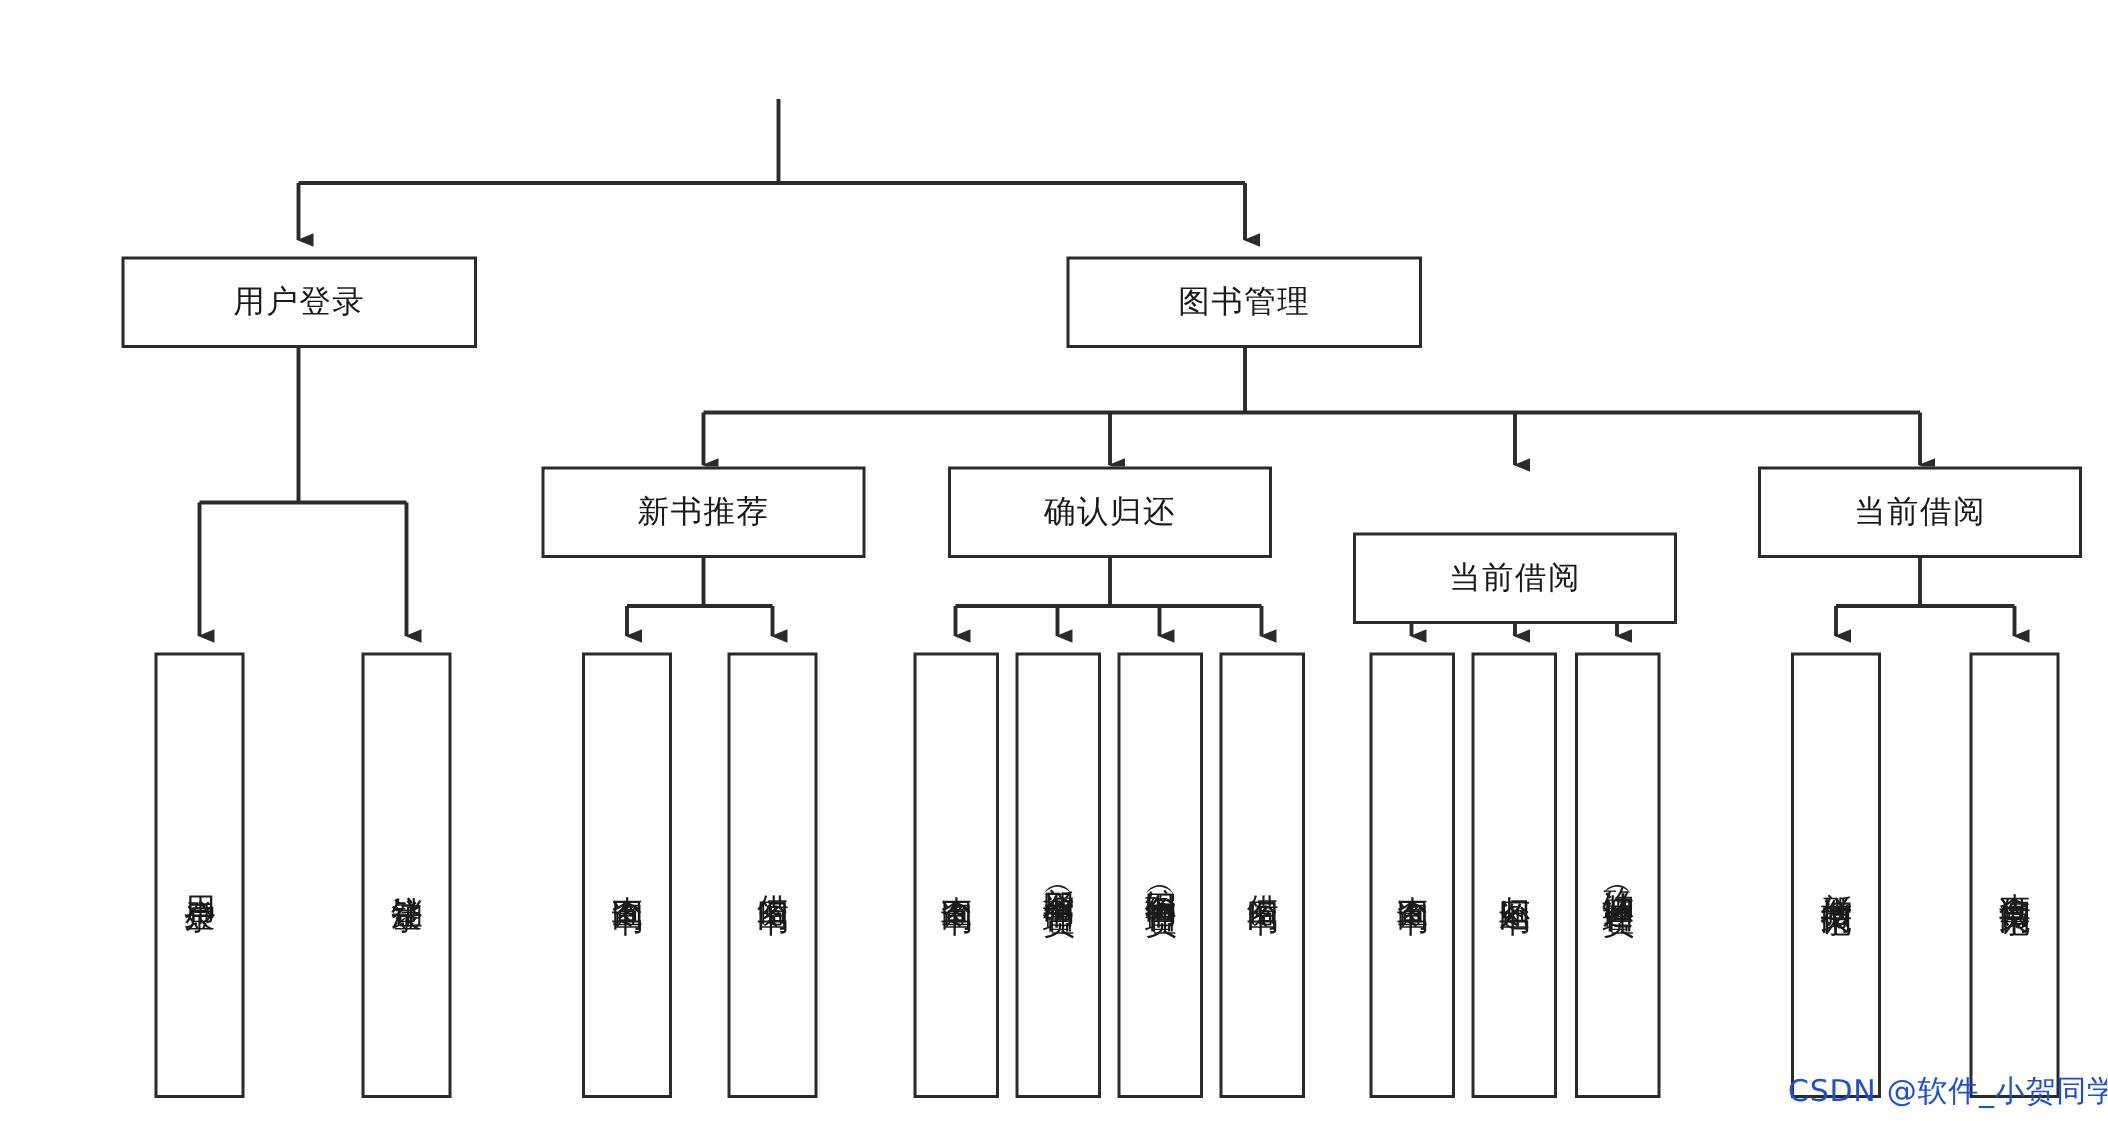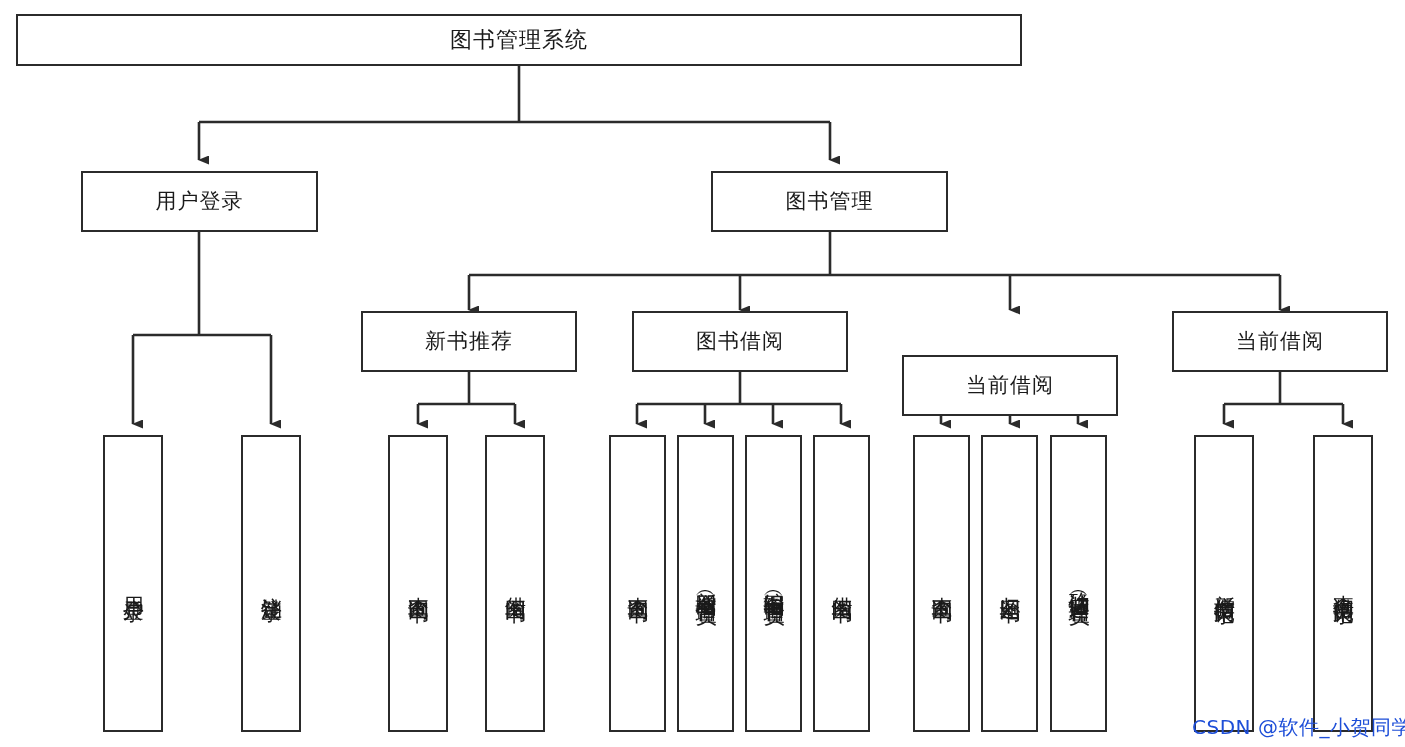--- a/index.html
+++ b/index.html
@@ -118,36 +118,33 @@
       <path d="M 1010 404 L 1010 424" marker-end="url(#arrowhead)"></path>
       <path d="M 1078 404 L 1078 424" marker-end="url(#arrowhead)"></path>
 
       <path d="M 1280 372 L 1280 404"></path>
       <path d="M 1224 404 L 1343 404"></path>
       <path d="M 1224 404 L 1224 424" marker-end="url(#arrowhead)"></path>
       <path d="M 1343 404 L 1343 424" marker-end="url(#arrowhead)"></path>
     </g>
   </svg>
 
-  <div class="node horizontal root" style="left:16px; top:14px; width:1006px; height:52px;">
-    <span>图书管理系统</span>
-  </div>
 
   <div class="node horizontal" style="left:81px; top:171px; width:237px; height:61px;">
     <span>用户登录</span>
   </div>
   <div class="node horizontal" style="left:711px; top:171px; width:237px; height:61px;">
     <span>图书管理</span>
   </div>
 
   <div class="node horizontal" style="left:361px; top:311px; width:216px; height:61px;">
     <span>新书推荐</span>
   </div>
   <div class="node horizontal" style="left:632px; top:311px; width:216px; height:61px;">
-    <span>图书借阅</span>
+    <span>确认归还</span>
   </div>
   <div class="node horizontal" style="left:902px; top:311px; width:216px; height:61px;margin-top:44px;">
     <span>当前借阅</span>
   </div>
   <div class="node horizontal" style="left:1172px; top:311px; width:216px; height:61px;">
     <span>当前借阅</span>
   </div>
 
   <div class="node vertical" style="left:103px; top:435px; width:60px; height:297px;">
     <span class="vtext">用户登录</span>

